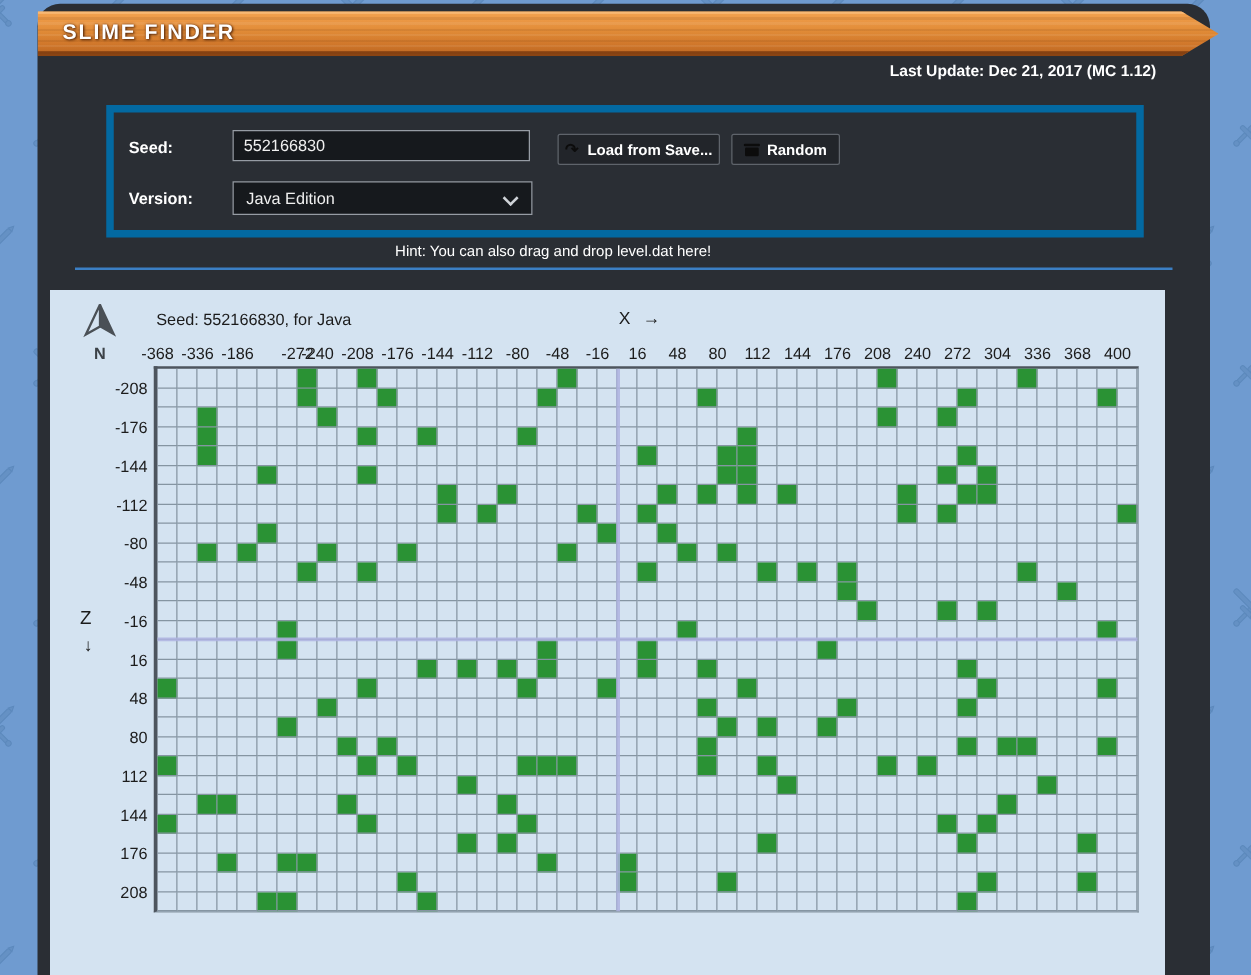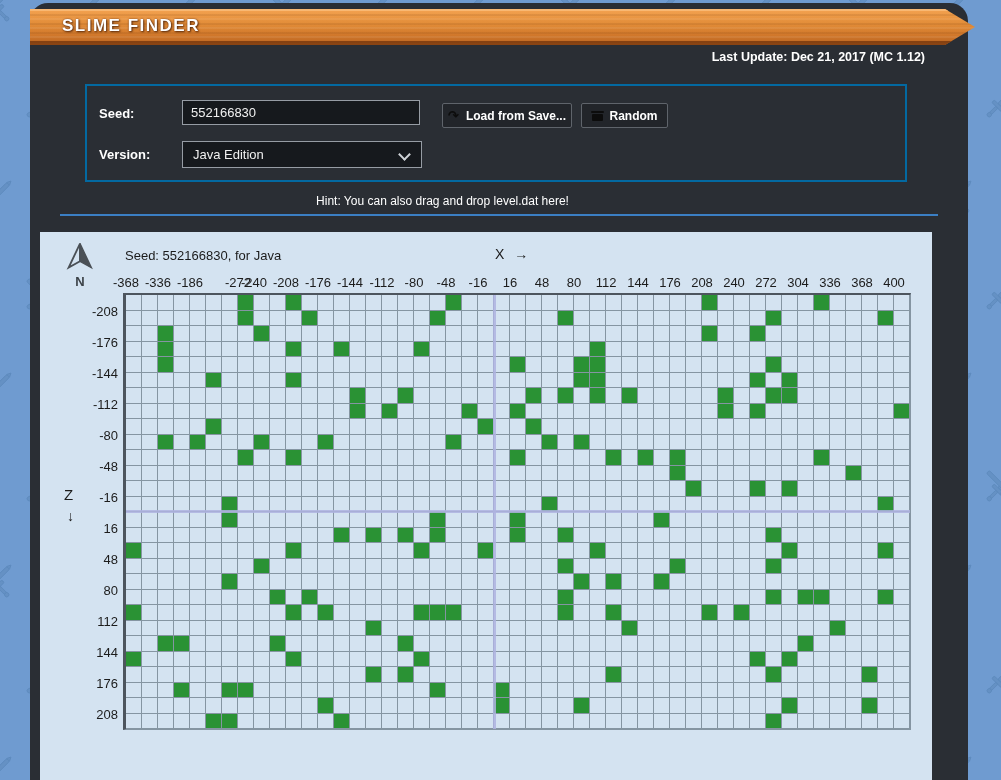--- a/index.html
+++ b/index.html
@@ -15,30 +15,30 @@
   .panel{position:absolute;left:30px;top:3px;width:938px;height:777px;
          background:#2a2e34;border-radius:18px 18px 0 0;z-index:1;}
 
   
   .banner{position:absolute;left:30px;top:9px;width:945px;height:36px;z-index:3;
           background:linear-gradient(180deg,#f4a351 0%,#e08a36 45%,#cf762a 75%,#b96420 100%);
           clip-path:polygon(0 0,calc(100% - 30px) 0,100% 50%,calc(100% - 30px) 100%,0 100%);
           box-shadow:inset 0 2px 0 #f8b369, inset 0 -4px 0 #8a4413;}
   .banner .grain{position:absolute;inset:0;
           background:repeating-linear-gradient(180deg,rgba(255,255,255,.07) 0 2px,rgba(0,0,0,0) 2px 5px,rgba(90,40,5,.10) 5px 7px,rgba(0,0,0,0) 7px 9px);}
-  .banner-title{position:absolute;left:32px;top:0;line-height:34px;color:#fff;
+  .banner-title{position:absolute;left:20px;top:0;line-height:34px;color:#fff;
           font-size:17px;font-weight:bold;letter-spacing:1.5px;
           text-shadow:1px 1px 2px #5a2b0c,0 0 2px #7a3a10;}
 
   .last-update{position:absolute;right:76px;top:50px;color:#fff;font-size:12.5px;
           font-weight:bold;z-index:4;}
 
   
   .form-box{position:absolute;left:85px;top:84px;width:818px;height:94px;
-          border:2px solid #0369a1;z-index:4;}
+          border:6px solid #0369a1;z-index:4;}
   .flabel{position:absolute;color:#fff;font-size:13px;font-weight:bold;}
   .seed-input{position:absolute;left:95px;top:14px;width:238px;height:25px;
           background:#16191d;border:1px solid #969ca4;color:#f0f0f0;font-size:13px;
           padding:0 8px;box-sizing:border-box;font-family:"Liberation Sans",sans-serif;}
   .btn{position:absolute;height:23px;background:#22252a;border:1px solid #5f646b;
           color:#fff;font-size:12px;font-weight:bold;border-radius:2px;
           display:flex;align-items:center;justify-content:center;gap:7px;
           cursor:pointer;font-family:"Liberation Sans",sans-serif;}
   .btn-icon{color:#0c0c0c;font-size:13px;line-height:1;font-weight:bold;}
   .gift-icon{display:inline-block;width:11px;height:10px;position:relative;}

